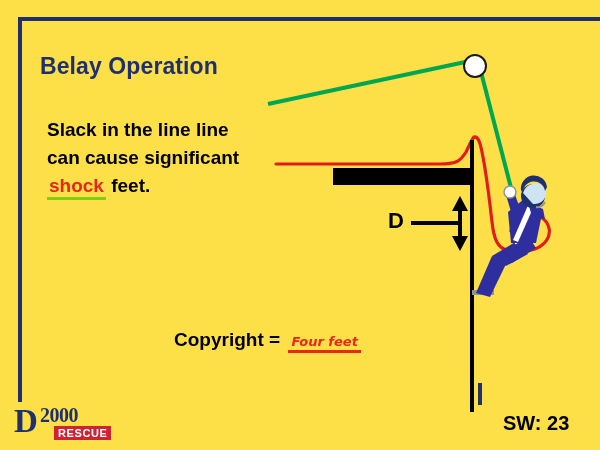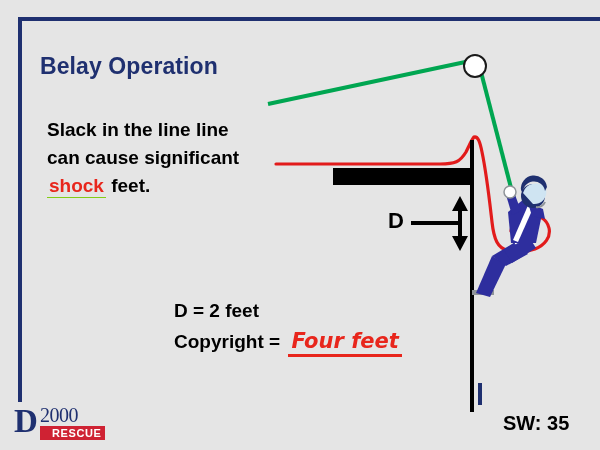--- a/index.html
+++ b/index.html
@@ -13,21 +13,21 @@
     position: relative;
     overflow: hidden;
     font-family: "Liberation Sans", sans-serif;
   }
 
   #slide {
     position: absolute;
     left: 0; top: 0;
     width: 600px;
     height: 450px;
-    background: #e5e5e5;
+    background: #fde047;
   }
 
   
   .frame-top {
     position: absolute;
     left: 18px;
     top: 17px;
     width: 582px;
     height: 4px;
     background: #1f3070;
@@ -67,21 +67,21 @@
     left: 47px;
     top: 116px;
     width: 200px;
     font-size: 19px;
     font-weight: bold;
     line-height: 28px;
     color: #000000;
   }
   .body-copy .hl {
     color: #e8261c;
-    border-bottom: 1px solid #84cc16;
+    border-bottom: 3px solid #84cc16;
     padding: 0 2px 1px 2px;
   }
 
   
   .d-label {
     position: absolute;
     left: 388px;
     top: 208px;
     font-size: 22px;
     font-weight: bold;
@@ -104,21 +104,21 @@
     top: 329px;
     font-size: 19px;
     font-weight: bold;
     color: #000000;
     white-space: nowrap;
   }
   .meas-line-2 .answer {
     color: #e8261c;
     font-family: "DejaVu Sans", sans-serif;
     font-style: italic;
-    font-size: 21px;
+    font-size: 13px;
     border-bottom: 3px solid #e8261c;
     padding: 0 3px 1px 3px;
     margin-left: 3px;
   }
 
   
   .logo {
     position: absolute;
     left: 14px;
     top: 403px;
@@ -133,36 +133,36 @@
     font-weight: bold;
     font-size: 33px;
     color: #1f3070;
     line-height: 33px;
   }
   .logo-2000 {
     position: absolute;
     left: 26px;
     top: 2px;
     font-family: "Liberation Serif", serif;
-    font-weight: normal;
+    font-weight: bold;
     font-size: 20px;
     color: #1f3070;
     line-height: 20px;
     letter-spacing: -0.5px;
   }
   .logo-rescue {
     position: absolute;
-    left: 26px;
+    left: 40px;
     top: 23px;
     background: #cf2233;
     color: #ffffff;
     font-size: 11px;
     font-weight: bold;
     letter-spacing: 0.6px;
-    padding: 1px 4px 1px 12px;
+    padding: 1px 4px 1px 4px;
     line-height: 12px;
   }
 
   .copyright {
     position: absolute;
     left: 244px;
     top: 422px;
     font-size: 7.5px;
     font-weight: bold;
     color: #3a3a3a;
@@ -255,24 +255,23 @@
 
       <path d="M 521,190 A 13 13 0 0 1 547,187 L 545,191 A 11 11 0 0 0 523,194 Z" fill="#1f3070"></path>
 
       <path d="M 536,207 A 8 8 0 0 0 545,202" fill="none" stroke="#8f9499" stroke-width="2"></path>
     </g>
 
   </svg>
 
   <div class="d-label">D</div>
 
-  <div class="meas-line-1">D = 2 feet</div>
   <div class="meas-line-2"><span>Copyright = </span><span class="answer">Four feet</span></div>
 
   <div class="logo">
     <span class="logo-d">D</span>
     <span class="logo-2000">2000</span>
     <span class="logo-rescue">RESCUE</span>
   </div>
 
-  <div class="page-marker">SW: 35</div>
+  <div class="page-marker">SW: 23</div>
 
 </div>
 
 </body></html>

